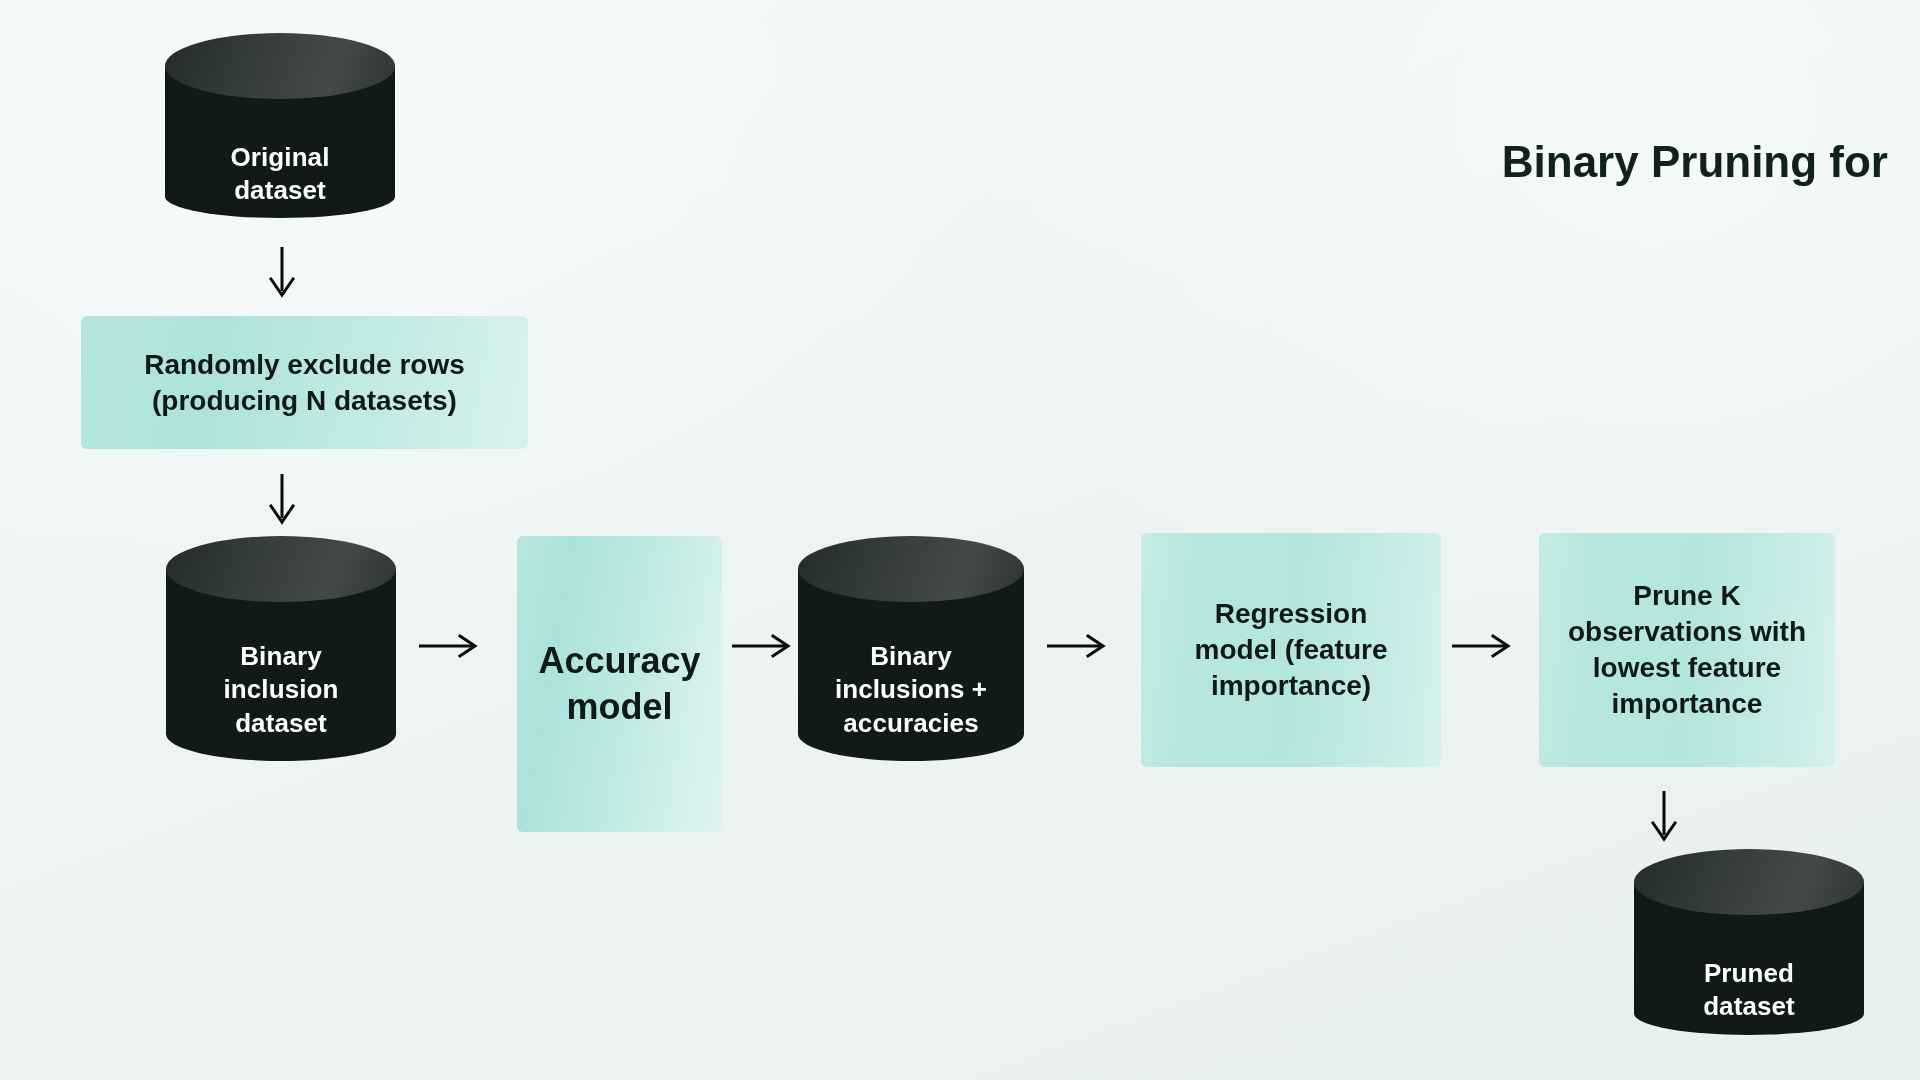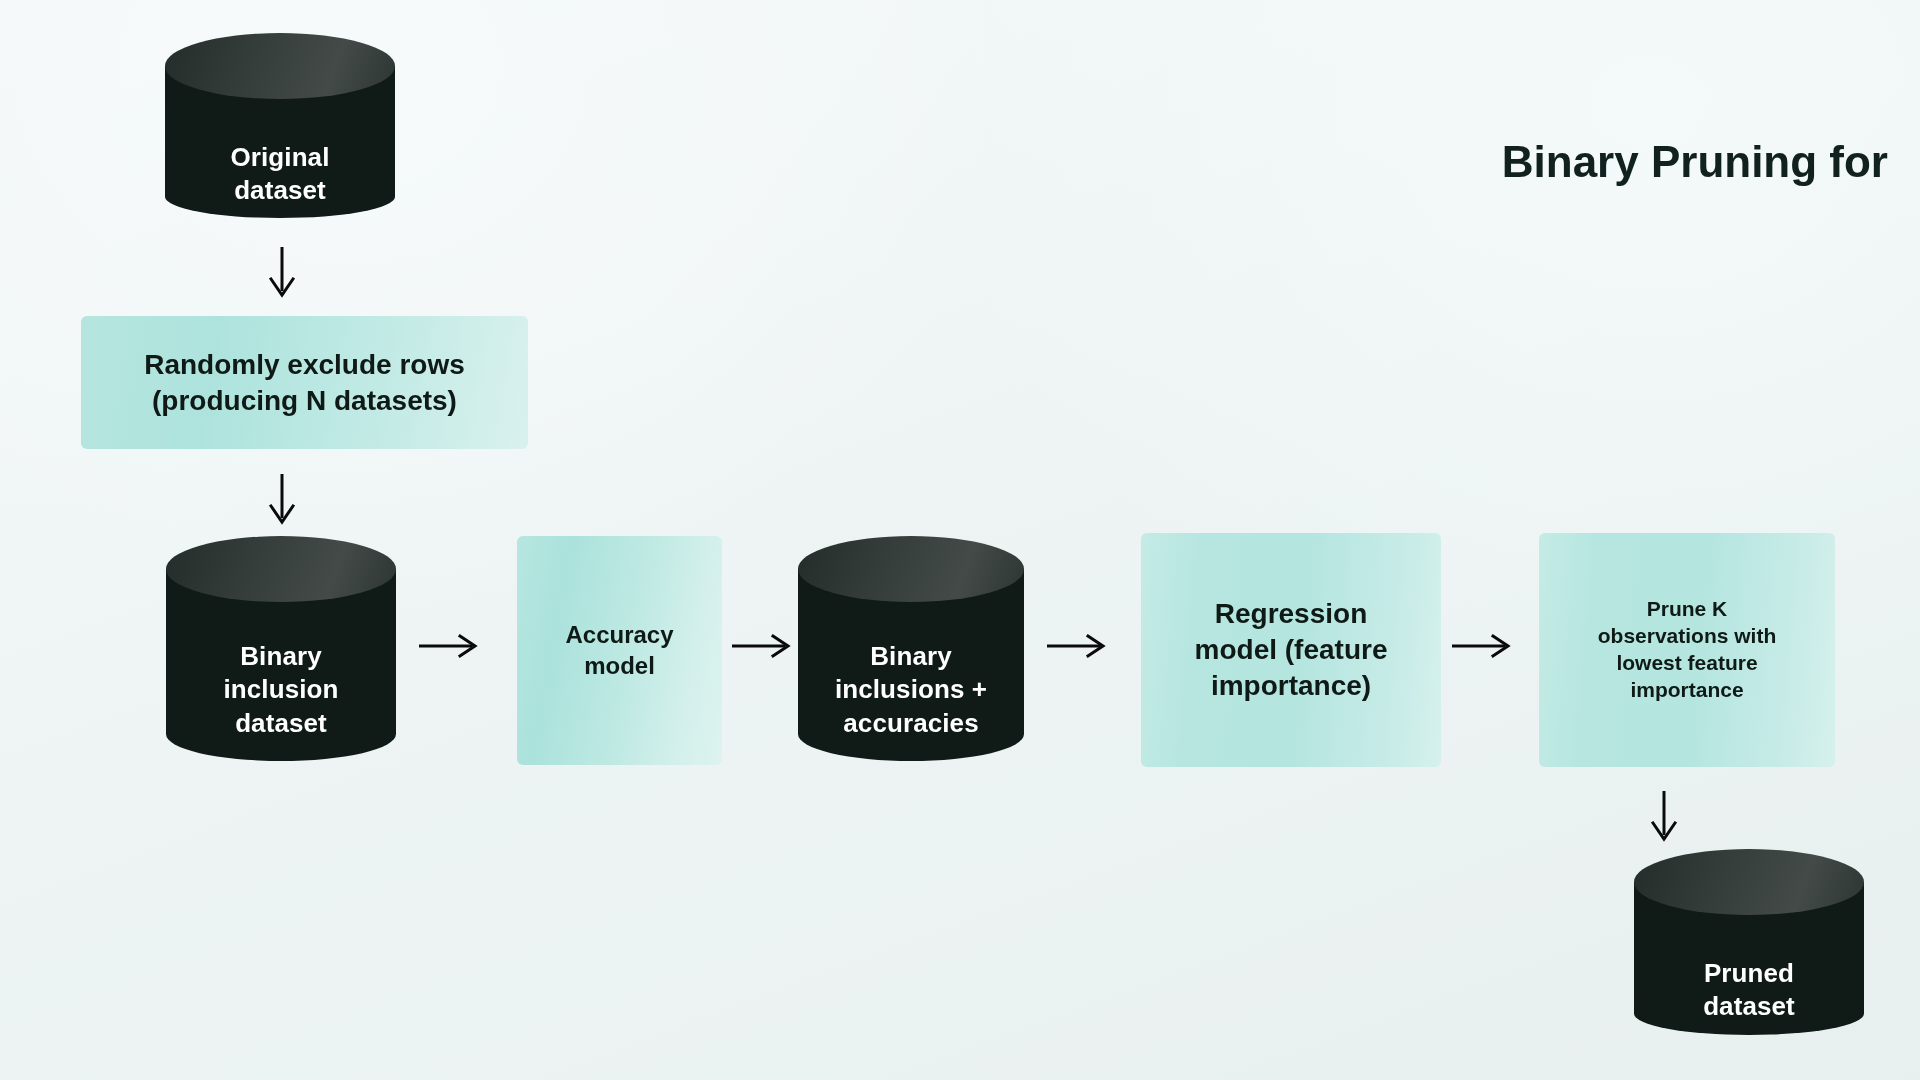--- a/index.html
+++ b/index.html
@@ -138,21 +138,21 @@
 dataset</div>
   </div>
 
   <div class="arrow" style="left:417px; top:633px;">
     <svg width="62" height="26" viewBox="0 0 62 26" aria-hidden="true">
       <line x1="2" y1="13" x2="55" y2="13" stroke="#0a0a0a" stroke-width="3"></line>
       <polyline points="43,3 58,13 43,23" fill="none" stroke="#0a0a0a" stroke-width="3" stroke-linecap="square"></polyline>
     </svg>
   </div>
 
-  <div class="pbox" style="left:494px; top:536px; width:205px; height:229px; font-size:24px;">
+  <div class="pbox" style="left:494px; top:536px; width:205px; height:296px; font-size:36px;">
     <span>Accuracy
 model</span>
   </div>
 
   <div class="arrow" style="left:730px; top:633px;">
     <svg width="62" height="26" viewBox="0 0 62 26" aria-hidden="true">
       <line x1="2" y1="13" x2="55" y2="13" stroke="#0a0a0a" stroke-width="3"></line>
       <polyline points="43,3 58,13 43,23" fill="none" stroke="#0a0a0a" stroke-width="3" stroke-linecap="square"></polyline>
     </svg>
   </div>
@@ -178,21 +178,21 @@
 importance)</span>
   </div>
 
   <div class="arrow" style="left:1450px; top:633px;">
     <svg width="62" height="26" viewBox="0 0 62 26" aria-hidden="true">
       <line x1="2" y1="13" x2="55" y2="13" stroke="#0a0a0a" stroke-width="3"></line>
       <polyline points="43,3 58,13 43,23" fill="none" stroke="#0a0a0a" stroke-width="3" stroke-linecap="square"></polyline>
     </svg>
   </div>
 
-  <div class="pbox flat-grad" style="left:1516px; top:533px; width:296px; height:234px; font-size:21px;">
+  <div class="pbox flat-grad" style="left:1516px; top:533px; width:296px; height:234px; font-size:28px;">
     <span>Prune K
 observations with
 lowest feature
 importance</span>
   </div>
 
   <div class="arrow" style="left:1647px; top:789px;">
     <svg width="34" height="55" viewBox="0 0 34 55" aria-hidden="true">
       <line x1="17" y1="2" x2="17" y2="46" stroke="#0a0a0a" stroke-width="3"></line>
       <polyline points="6,34 17,50 28,34" fill="none" stroke="#0a0a0a" stroke-width="3" stroke-linecap="square"></polyline>

